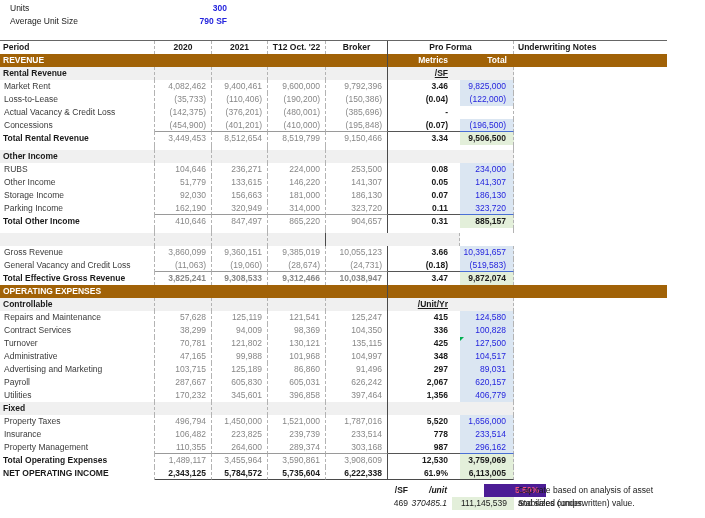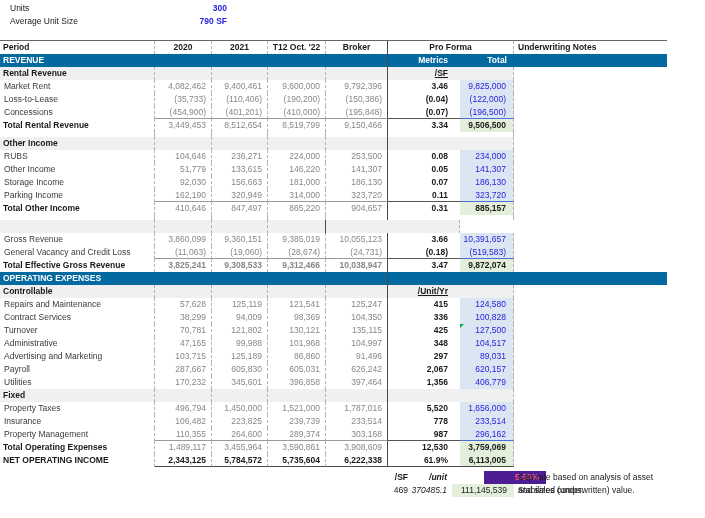--- a/index.html
+++ b/index.html
@@ -27,21 +27,21 @@
   .nb{color:#1a1a1a;font-weight:bold;}
   .m{text-align:right;padding-right:12px;font-weight:bold;color:#1a1a1a;}
   .t{text-align:right;padding-right:7px;position:relative;}
   .t.in{background:#dbe6f2;color:#2424dd;}
   .t.tot{background:#e3efda;color:#1a1a1a;font-weight:bold;}
   .note{padding-left:4px;}
   
   .row.hdr{border-top:1px solid #666;font-weight:bold;}
   .ctr{text-align:center;padding-right:0;color:#1a1a1a;}
   
-  .row.bar .cell{background:#0369a1;color:#ffffff;font-weight:bold;}
+  .row.bar .cell{background:#a16207;color:#ffffff;font-weight:bold;}
   
   .g{background:#f0f0f0;}
   .sub{text-align:right;padding-right:12px;font-weight:bold;text-decoration:underline;color:#1a1a1a;}
   
   .toprow{display:grid;grid-template-columns:155px 74px auto;height:13px;line-height:13px;}
   .topval{text-align:right;padding-right:2px;color:#2424dd;font-weight:bold;}
   .toplabel{padding-left:10px;}
   .gap{height:12px;}
   
   .flag{position:absolute;left:0;top:0;width:0;height:0;border-top:4px solid #00b050;border-right:4px solid transparent;}
@@ -109,20 +109,30 @@
         <div class="cell note"></div>
       </div>
       <div class="row">
         <div class="cell ind bRd">Loss-to-Lease</div>
         <div class="cell n bRd">(35,733)</div>
         <div class="cell n bRd">(110,406)</div>
         <div class="cell n bRd">(190,200)</div>
         <div class="cell n bRs">(150,386)</div>
         <div class="cell m">(0.04)</div>
         <div class="cell t bRd in">(122,000)</div>
+        <div class="cell note"></div>
+      </div>
+      <div class="row">
+        <div class="cell ind bRd">Actual Vacancy &amp; Credit Loss</div>
+        <div class="cell n bRd">(142,375)</div>
+        <div class="cell n bRd">(376,201)</div>
+        <div class="cell n bRd">(480,001)</div>
+        <div class="cell n bRs">(385,696)</div>
+        <div class="cell m">-</div>
+        <div class="cell t bRd"></div>
         <div class="cell note"></div>
       </div>
       <div class="row">
         <div class="cell ind bRd">Concessions</div>
         <div class="cell n bRd bBg">(454,900)</div>
         <div class="cell n bRd bBg">(401,201)</div>
         <div class="cell n bRd bBg">(410,000)</div>
         <div class="cell n bRs bBg">(195,848)</div>
         <div class="cell m bBk">(0.07)</div>
         <div class="cell t bRd in bBb">(196,500)</div>

